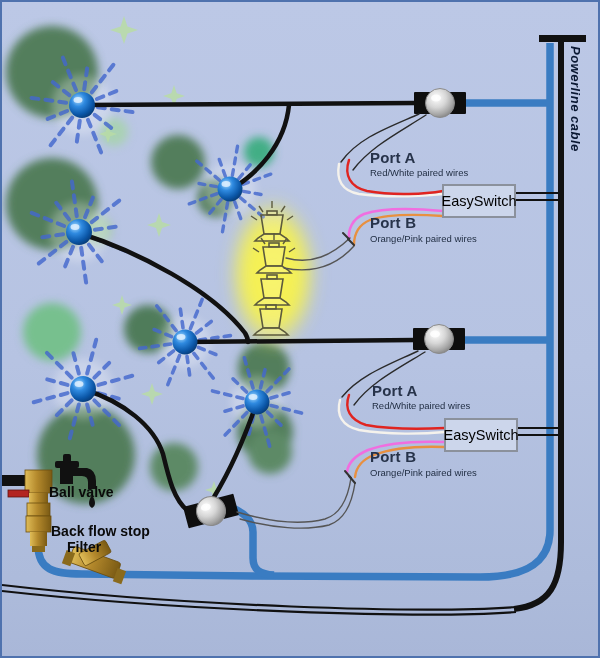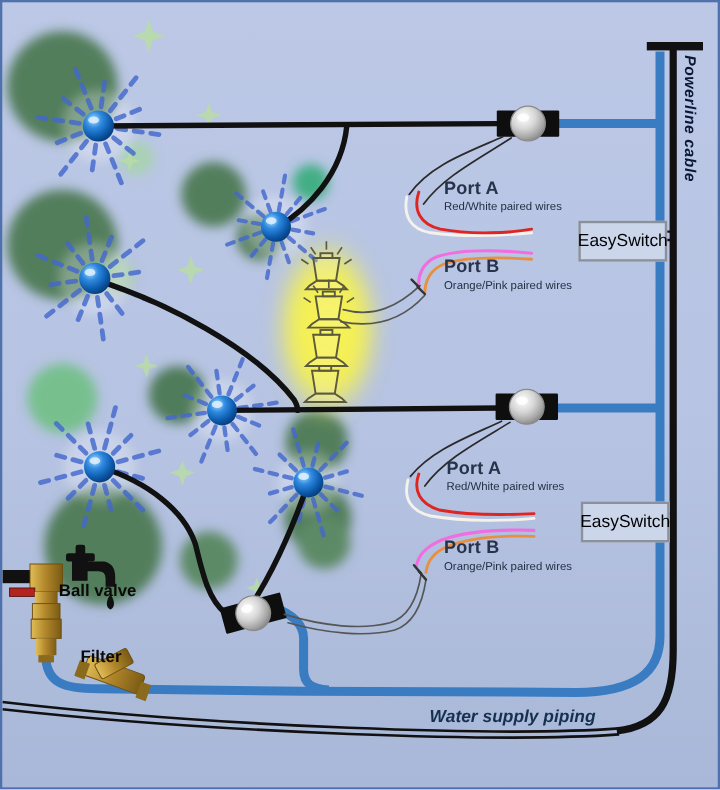--- a/index.html
+++ b/index.html
@@ -9,21 +9,21 @@
     border:2px solid #4f72ae;overflow:hidden;
     font-family:"Liberation Sans",sans-serif;
   }
   svg{position:absolute;left:0;top:0;}
   .lbl{position:absolute;color:#27334a;}
   .port-title{font-size:15px;font-weight:bold;letter-spacing:.2px;text-align:center;}
   .port-desc{font-size:9.5px;color:#222f44;}
   .es-box{
     position:absolute;width:74px;height:34px;background:#ccd6eb;
     border:2px solid #8b919c;display:flex;align-items:center;justify-content:center;
-    font-size:14.5px;color:#000;box-sizing:border-box;margin-left:40px;
+    font-size:14.5px;color:#000;box-sizing:border-box;
   }
   .supply-lbl{font-size:14px;font-weight:bold;color:#0a0a0a;line-height:16px;}
   .water-lbl{font-size:14.5px;font-weight:bold;font-style:italic;color:#16304f;}
   .power-lbl{
     font-size:13px;font-weight:bold;font-style:italic;color:#0a1833;
     writing-mode:vertical-rl;letter-spacing:.5px;
   }
 </style>
 </head>
 <body>
@@ -284,18 +284,18 @@
 <div class="lbl port-title" style="left:368px;top:212px;">Port B</div>
 <div class="lbl port-desc" style="left:368px;top:231px;">Orange/Pink paired wires</div>
 
 <div class="lbl port-title" style="left:370px;top:380px;">Port A</div>
 <div class="lbl port-desc" style="left:370px;top:398px;">Red/White paired wires</div>
 <div class="es-box" style="left:442px;top:416px;">EasySwitch</div>
 <div class="lbl port-title" style="left:368px;top:446px;">Port B</div>
 <div class="lbl port-desc" style="left:368px;top:465px;">Orange/Pink paired wires</div>
 
 <div class="lbl supply-lbl" style="left:47px;top:482px;">Ball valve</div>
+<div class="lbl supply-lbl" style="left:49px;top:521px;">Back flow stop</div>
 <div class="lbl supply-lbl" style="left:49px;top:537px;margin-left:16px;">Filter</div>
 
-<div class="lbl water-lbl" style="left:356px;top:588px;">Water supply piping</div>
 <div class="lbl power-lbl" style="left:566px;top:44px;">Powerline cable</div>
 
 </div>
 
 </body></html>

